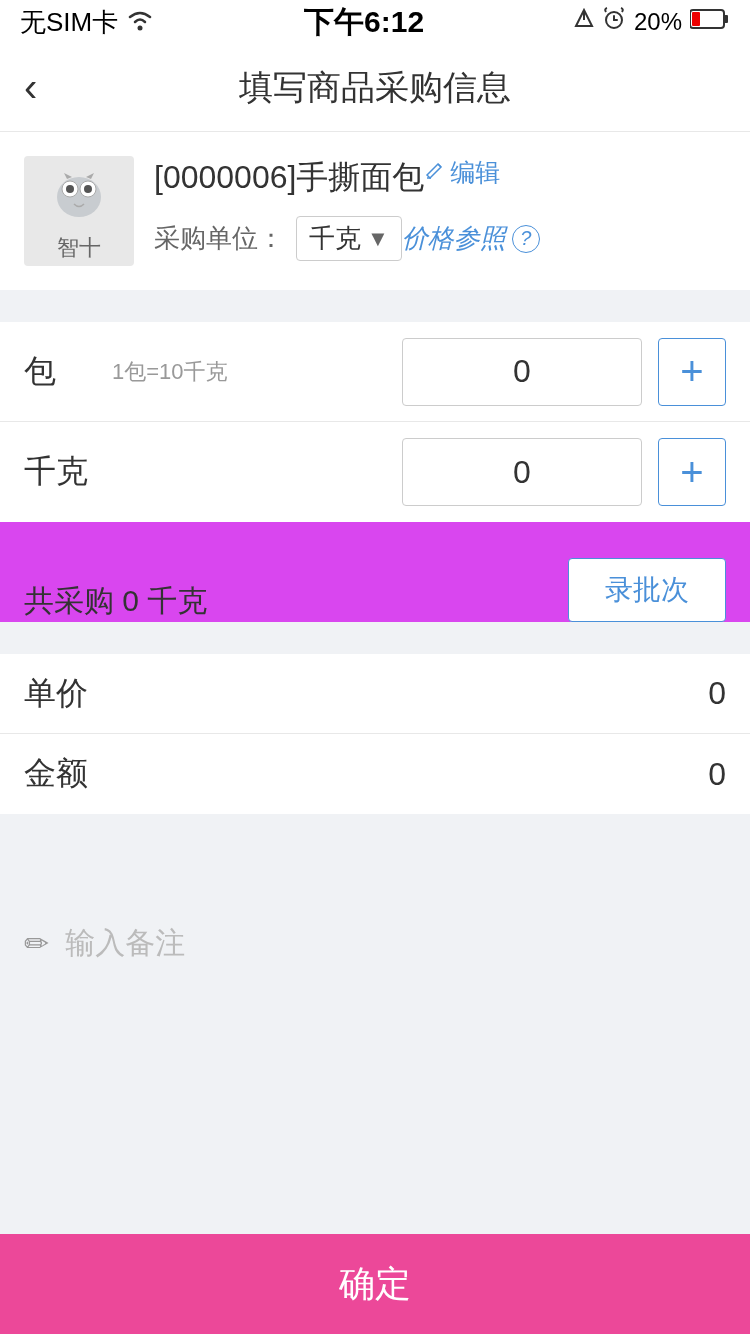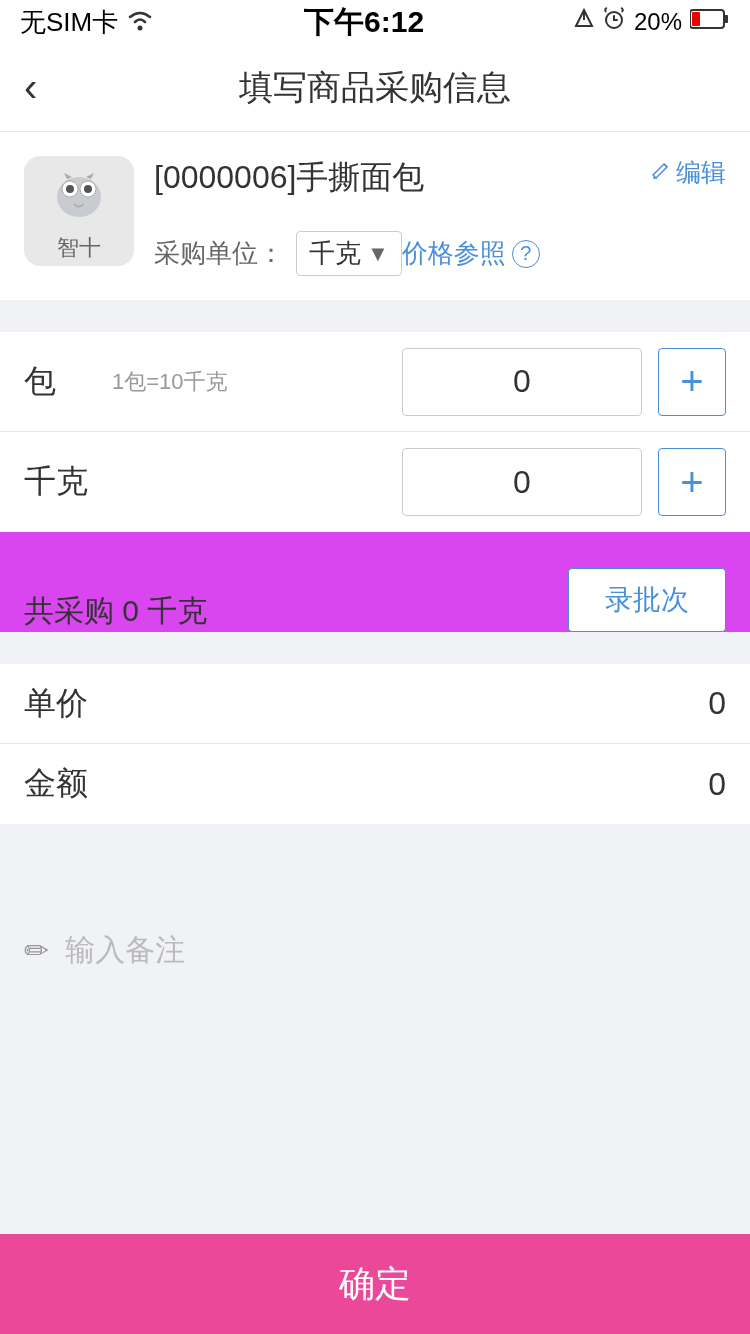--- a/index.html
+++ b/index.html
@@ -75,22 +75,22 @@
       align-items: flex-start;
       gap: 20px;
       margin-bottom: 16px;
     }
     .product-info {
       flex: 1;
     }
     .product-name-row {
       display: flex;
       align-items: flex-start;
-      justify-content: space-between;
-      margin-bottom: 31px;
+      justify-content: flex-start;
+      margin-bottom: 16px;
     }
     .product-name {
       font-size: 32px;
       color: #333;
       font-weight: 500;
     }
     .edit-link {
       font-size: 25px;
       color: #4a90d9;
       display: flex;
@@ -125,20 +125,21 @@
       font-size: 22px;
       color: #666;
     }
     .price-ref {
       font-size: 26px;
       color: #4a90d9;
       display: flex;
       align-items: center;
       gap: 6px;
       cursor: pointer;
+      font-style: italic;
     }
 
     
     .section-divider {
       height: 16px;
       background: #f0f2f5;
     }
 
     
     .form-section {
@@ -281,21 +282,21 @@
       justify-content: center;
       flex-shrink: 0;
       margin-top: auto;
     }
 
     
     .owl-logo {
       width: 110px;
       height: 110px;
       background: #e8e8e8;
-      border-radius: 16px;
+      border-radius: 4px;
       display: flex;
       flex-direction: column;
       align-items: center;
       justify-content: center;
       font-size: 14px;
       color: #888;
       position: relative;
     }
     .owl-logo-text {
       font-size: 22px;

